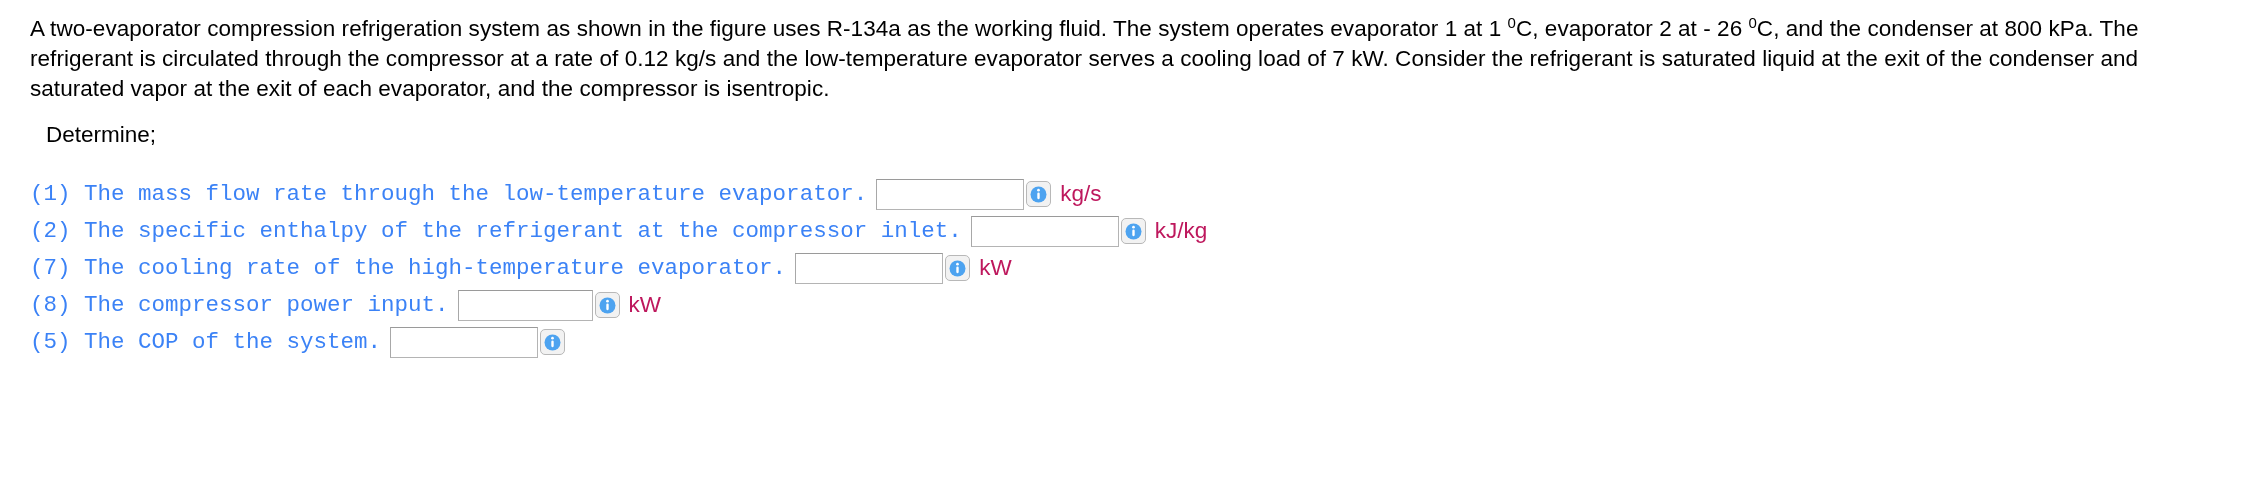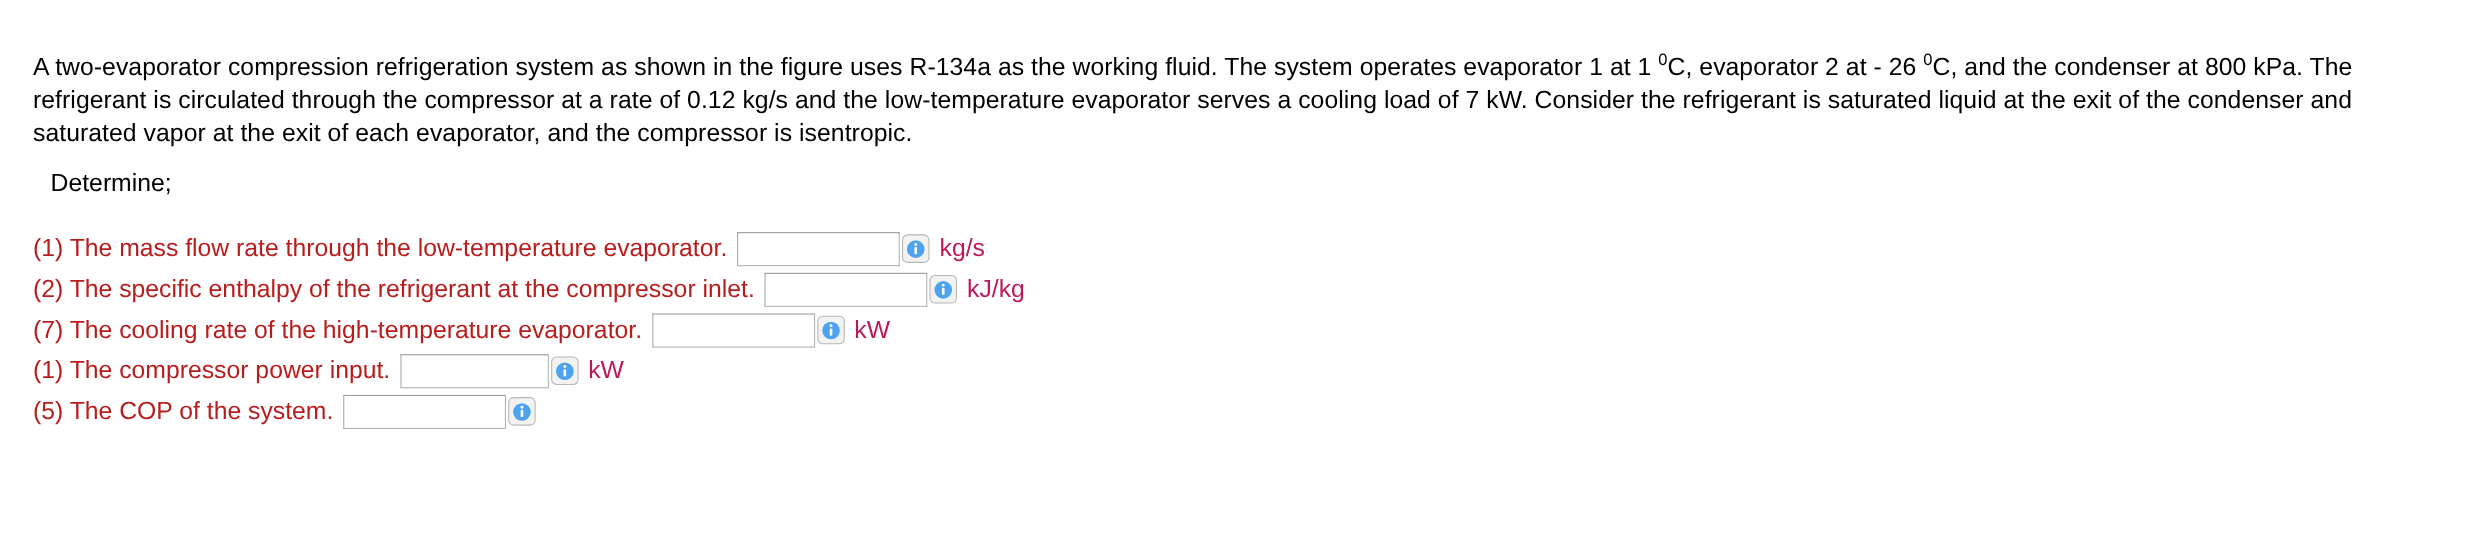--- a/index.html
+++ b/index.html
@@ -23,21 +23,20 @@
     padding: 14px 0 0 30px;
   }
 
   
   .statement {
     font-size: 22.5px;
     line-height: 30px;
     letter-spacing: 0.05px;
     color: #000;
     max-width: 2190px;
-    margin-top: 32px;
   }
   .statement p {
     margin: 0;
   }
   .deg {
     font-size: 15px;
     vertical-align: super;
     line-height: 0;
     letter-spacing: 0;
   }
@@ -55,21 +54,22 @@
   .qrow {
     display: flex;
     align-items: center;
     height: 36px;
     margin-bottom: 1px;
   }
   .qlabel {
     font-size: 22.5px;
     line-height: 30px;
     white-space: nowrap;
-    color: #b91c1c;
+    color: #3b82f6;
+    font-family: Liberation Mono, monospace;
   }
 
   .answer-input {
     box-sizing: border-box;
     height: 31px;
     border: 1px solid #b4b4b4;
     border-top-color: #9a9a9a;
     border-left-color: #a8a8a8;
     background: #ffffff;
     margin-left: 9px;
@@ -150,21 +150,21 @@
         <svg width="17" height="17" viewBox="0 0 17 17" aria-hidden="true">
           <circle cx="8.5" cy="8.5" r="8" fill="#4da3f0"></circle>
           <circle cx="8.5" cy="4.2" r="1.35" fill="#ffffff"></circle>
           <rect x="7.3" y="6.6" width="2.4" height="6.6" rx="1.1" fill="#ffffff"></rect>
         </svg>
       </span>
       <span class="unit">kW</span>
     </div>
 
     <div class="qrow">
-      <span class="qlabel">(1) The compressor power input.</span>
+      <span class="qlabel">(8) The compressor power input.</span>
       <input class="answer-input" style="width: 135px;" placeholder="">
       <span class="info-btn">
         <svg width="17" height="17" viewBox="0 0 17 17" aria-hidden="true">
           <circle cx="8.5" cy="8.5" r="8" fill="#4da3f0"></circle>
           <circle cx="8.5" cy="4.2" r="1.35" fill="#ffffff"></circle>
           <rect x="7.3" y="6.6" width="2.4" height="6.6" rx="1.1" fill="#ffffff"></rect>
         </svg>
       </span>
       <span class="unit">kW</span>
     </div>

